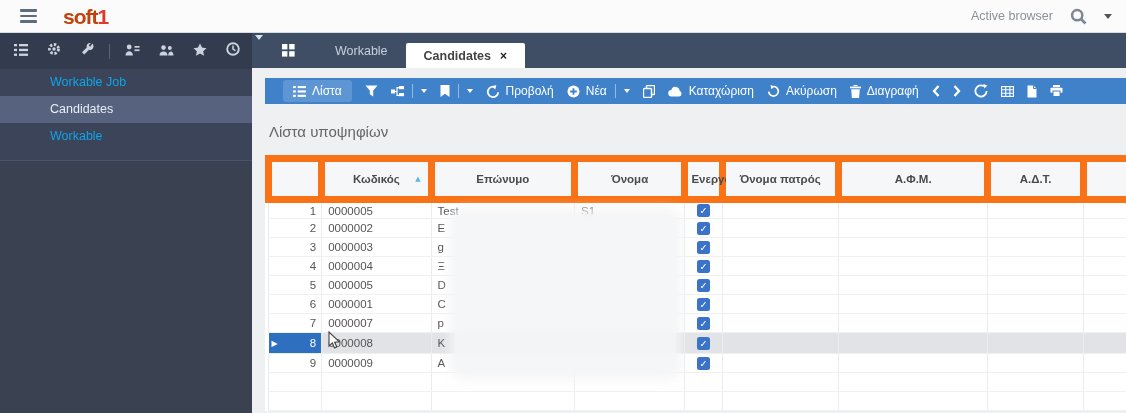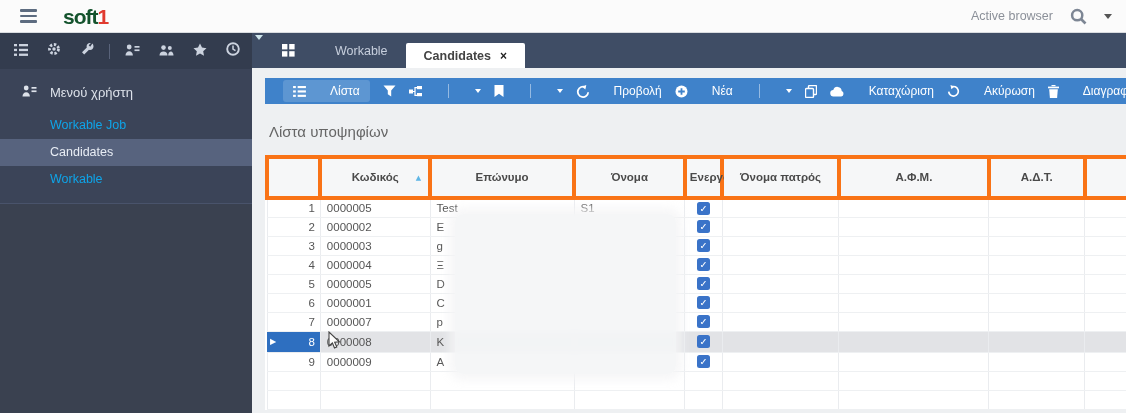--- a/index.html
+++ b/index.html
@@ -7,21 +7,21 @@
   .screen{position:relative;width:1126px;height:413px;overflow:hidden;background:#eef0f2;
           font-family:"Liberation Sans",sans-serif;}
   .glyph{font-family:"DejaVu Sans",sans-serif;}
 
   
   .topbar{position:absolute;top:0;left:0;right:0;height:33px;background:#fbfbfb;
           border-bottom:1px solid #d9dce0;display:flex;align-items:center;}
   .hamburger{margin-left:20px;display:flex;flex-direction:column;gap:3px;cursor:pointer;}
   .hamburger span{display:block;width:17px;height:2.4px;background:#5d6c80;border-radius:1px;}
   .logo{margin-left:26px;font-size:21px;font-weight:bold;letter-spacing:-1px;line-height:1;}
-  .logo .l-soft{color:#14532d;}
+  .logo .l-soft{color:#c2410c;}
   .logo .l-one{color:#e03a2f;}
   .top-right{margin-left:auto;display:flex;align-items:center;gap:17px;padding-right:14px;}
   .active-browser{color:#8b9099;font-size:12.5px;}
   .search-ic{color:#7d8694;display:flex;}
   .caret-down{width:0;height:0;border-left:4px solid transparent;border-right:4px solid transparent;
               border-top:5px solid #555;}
 
   
   .sidebar{position:absolute;top:33px;left:0;width:252px;bottom:0;background:#3b4458;
            display:flex;flex-direction:column;}
@@ -43,32 +43,32 @@
              border-right:4px solid transparent;border-top:5px solid #cfe6ec;}
   .tab-grid{display:flex;align-items:center;margin:0 22px 0 30px;color:#fff;}
   .tab{display:flex;align-items:center;padding:0 18px;font-size:12.5px;color:#c7cfdd;cursor:pointer;}
   .tab.active{background:#ffffff;color:#444;height:25px;align-self:flex-end;border-radius:2px 2px 0 0;
               gap:9px;font-weight:bold;}
   .tab-close{font-weight:bold;color:#222;font-size:12px;line-height:1;cursor:pointer;}
 
   
   .toolbar{margin:10px 0 0 13px;height:26px;background:#3f82ca;display:flex;align-items:center;
            color:#fff;padding:0 12px;gap:13px;font-size:12px;white-space:nowrap;}
-  .tb-btn{display:flex;align-items:center;gap:24px;cursor:pointer;flex:0 0 auto;}
+  .tb-btn{display:flex;align-items:center;gap:6px;cursor:pointer;flex:0 0 auto;}
   .tb-seg{background:rgba(255,255,255,0.16);border-radius:3px;padding:4px 10px;margin-left:6px;}
   .tb-div{width:1px;height:14px;background:rgba(255,255,255,0.45);margin:0 2px;}
   .tb-caret{width:0;height:0;border-left:3.5px solid transparent;border-right:3.5px solid transparent;
             border-top:4.5px solid #fff;}
   .tb-btn svg{display:block;}
 
   
   .page-title{margin:19px 5px 0 17px;color:#666;font-size:15px;}
   .grid-wrap{position:relative;margin:15px 0 0 13px;}
   table.grid{border-collapse:collapse;table-layout:fixed;width:870px;background:#fff;}
-  .grid th{background:#f6f7f8;border:4px solid #f97316;font-size:11.5px;color:#4a4a4a;
+  .grid th{background:#f6f7f8;border:7px solid #f97316;font-size:11.5px;color:#4a4a4a;
            font-weight:bold;height:41px;text-align:center;padding:0 3px;position:relative;
            line-height:1.25;}
   .grid td{border:1px solid #eaecef;border-bottom-color:#eef0f2;height:19px;font-size:11.5px;
            color:#555;padding:0 6px;overflow:hidden;white-space:nowrap;background:#fff;}
   .grid td.c-num{text-align:right;padding-right:5px;}
   .grid td.c-active{text-align:center;padding:0;}
   .grid tr.sel td{background:#e2e3e6;}
   .grid tr.sel td.c-num{background:#2e6fc0;color:#fff;display:flex;align-items:center;
         justify-content:space-between;padding-left:3px;border:none;height:20px;}
   .sel-arrow{font-size:8px;color:#fff;}
@@ -138,29 +138,20 @@
           </svg></span>
       <span><svg width="14" height="13" viewBox="0 0 14 13" fill="currentColor">
             <path d="M7 0.5l2 4.1 4.5.6-3.3 3.1.8 4.4L7 10.6 3 12.7l.8-4.4L0.5 5.2 5 4.6z"></path>
           </svg></span>
       <span><svg width="14" height="14" viewBox="0 0 14 14">
             <circle cx="7" cy="7" r="5.8" fill="none" stroke="currentColor" stroke-width="1.9"></circle>
             <path d="M7 3.6v3.6l2.5 1.5" fill="none" stroke="currentColor" stroke-width="1.5"></path>
           </svg></span>
     </div>
 
-    <div class="menu-header">
-      <span><svg width="15" height="12" viewBox="0 0 15 12" fill="#dde2ea">
-            <circle cx="4.2" cy="3" r="2.4"></circle>
-            <path d="M0.5 11.5c0-2.6 1.6-4.2 3.7-4.2s3.7 1.6 3.7 4.2z"></path>
-            <rect x="9.5" y="2" width="5" height="1.7"></rect>
-            <rect x="9.5" y="5.4" width="5" height="1.7"></rect>
-          </svg></span>
-      <span>Μενού χρήστη</span>
-    </div>
 
     <div class="side-items">
       <div class="side-item">Workable Job</div>
       <div class="side-item active">Candidates</div>
       <div class="side-item">Workable</div>
     </div>
     <div class="side-bottom"></div>
   </div>
 
   <div class="content">

